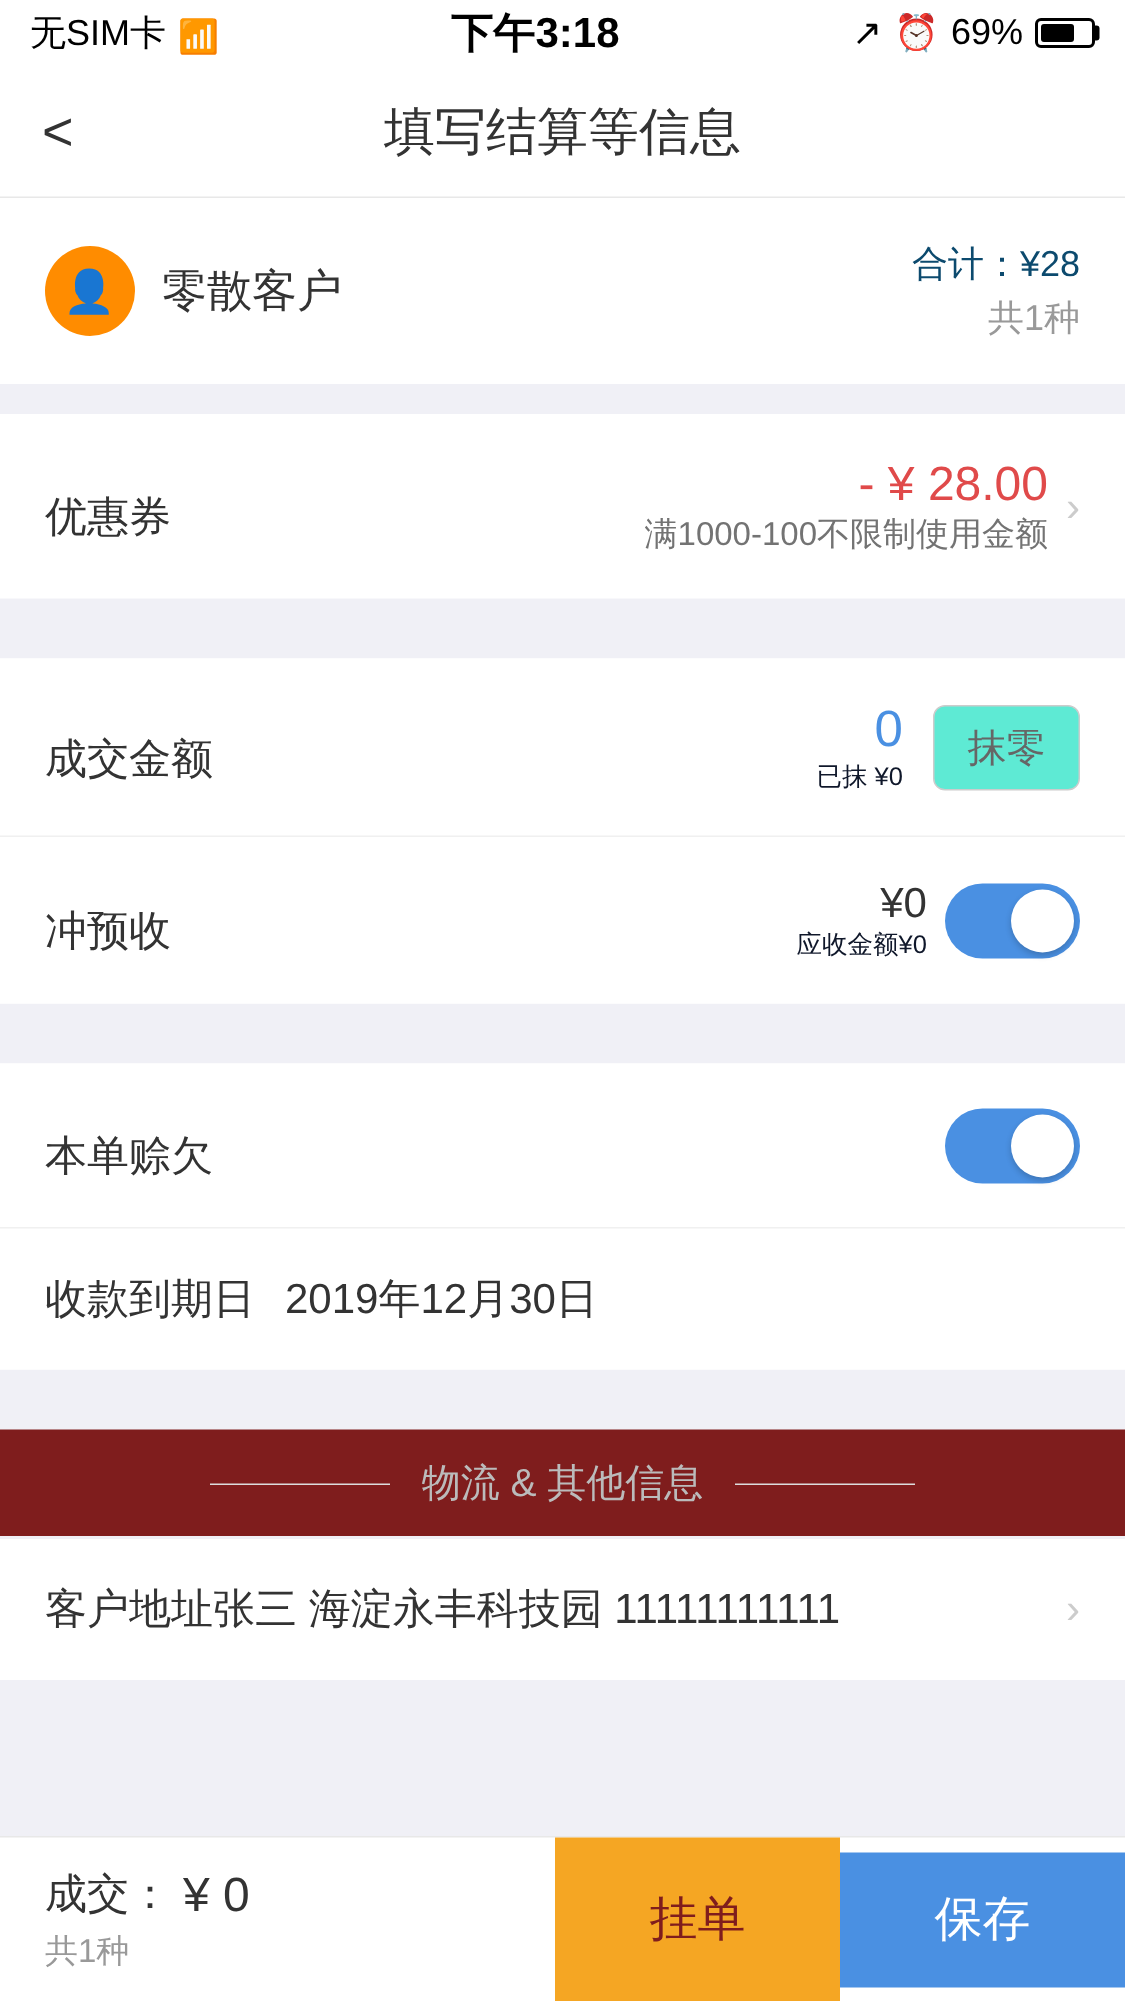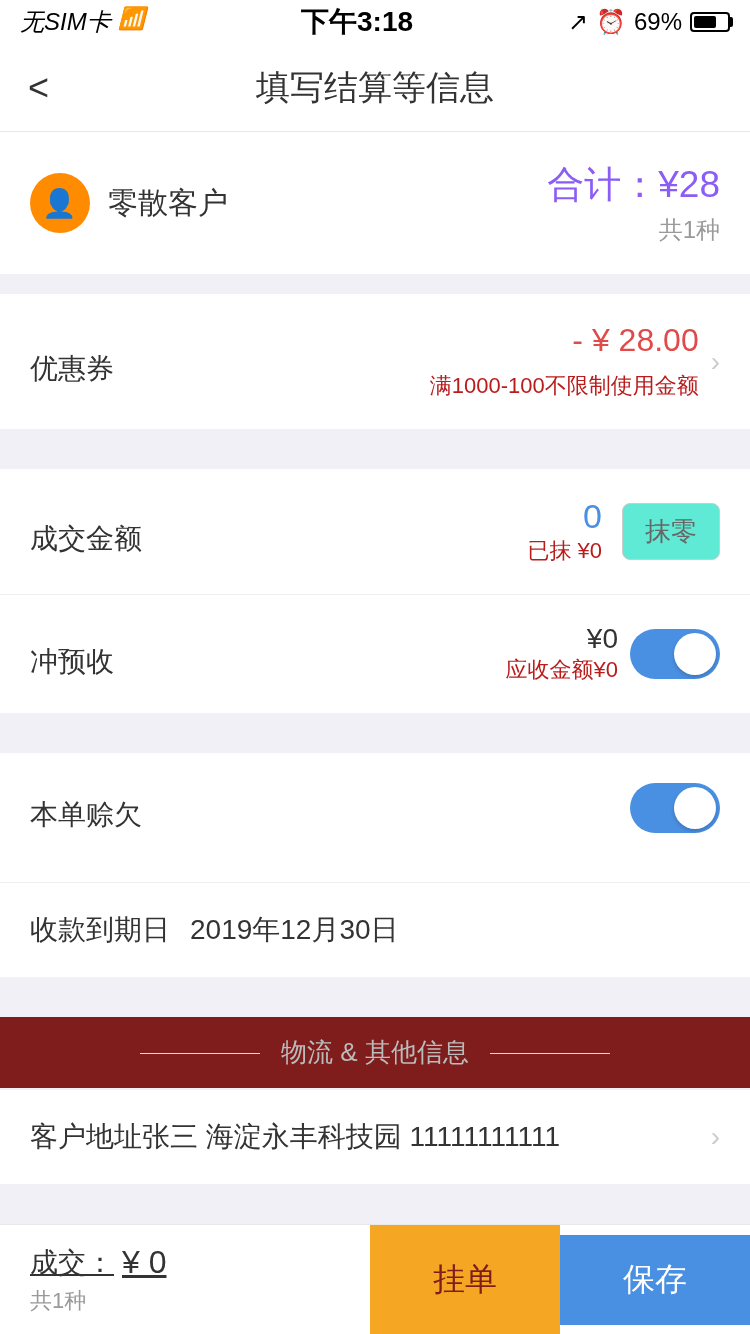--- a/index.html
+++ b/index.html
@@ -19,21 +19,21 @@
       width: 750px;
       height: 44px;
       background: #fff;
       display: flex;
       align-items: center;
       justify-content: space-between;
       padding: 0 20px;
       font-size: 24px;
       color: #000;
     }
-    .status-left { display: flex; align-items: flex-start; gap: 8px; font-style: italic; }
+    .status-left { display: flex; align-items: flex-end; gap: 8px; }
     .status-right { display: flex; align-items: center; gap: 8px; }
     .wifi-icon { font-size: 22px; }
     .battery {
       width: 40px; height: 20px; border: 2px solid #000; border-radius: 4px;
       position: relative; display: inline-flex; align-items: center; padding: 2px;
     }
     .battery::after {
       content: ''; width: 3px; height: 10px; background: #000;
       position: absolute; right: -5px; top: 50%; transform: translateY(-50%);
       border-radius: 0 2px 2px 0;
@@ -84,43 +84,43 @@
     }
     .customer-left { display: flex; align-items: center; gap: 18px; }
     .customer-avatar {
       width: 60px; height: 60px; border-radius: 50%;
       background: #ff8c00;
       display: flex; align-items: center; justify-content: center;
       color: #fff; font-size: 28px;
     }
     .customer-name { font-size: 30px; color: #333; }
     .customer-right { text-align: right; }
-    .customer-total { font-size: 37px; color: #8b5cf6; }
+    .customer-total { font-size: 24px; color: #0c4a6e; }
     .customer-count { font-size: 24px; color: #999; margin-top: 4px; }
 
     
     .row-item {
       background: #fff;
       padding: 28px 30px;
       display: flex;
       align-items: center;
       justify-content: space-between;
       border-top: 1px solid #f0f0f0;
     }
     .row-label { font-size: 28px; color: #333; margin-top: 15px; }
     .row-right { display: flex; align-items: center; gap: 12px; text-align: right; }
     .row-value-main { font-size: 28px; color: #333; }
     .row-value-blue { font-size: 34px; color: #4a90e2; font-weight: 500; }
-    .row-sub-gray { font-size: 22px; color: #b91c1c; }
+    .row-sub-gray { font-size: 17px; color: #0f172a; }
     .chevron { color: #ccc; font-size: 28px; }
 
     
     .coupon-right { text-align: right; }
     .coupon-amount { font-size: 32px; color: #e04a4a; font-weight: 500; }
-    .coupon-desc { font-size: 22px; color: #b91c1c; margin-top: 12px; }
+    .coupon-desc { font-size: 22px; color: #737373; margin-top: 0; }
 
     
     .round-zero-btn {
       border: 1px solid #ccc;
       border-radius: 8px;
       padding: 10px 22px;
       font-size: 26px;
       color: #666;
       background: #5eead4;
       cursor: pointer;
@@ -169,21 +169,20 @@
     .section-label-row::before { left: 140px; }
     .section-label-row::after { right: 140px; }
 
     
     .due-date-row {
       background: #fff;
       padding: 28px 30px;
       display: flex;
       align-items: flex-start;
       border-top: 1px solid #f0f0f0;
-      margin-top: 20px;
     }
     .due-label { font-size: 28px; color: #333; }
     .due-value { font-size: 28px; color: #333; margin-left: 20px; }
 
     
     .address-row {
       background: #fff;
       padding: 28px 30px;
       display: flex;
       align-items: center;
@@ -338,21 +337,21 @@
       <span class="address-label">客户地址</span>
       <span class="address-value">张三 海淀永丰科技园 11111111111</span>
       <span class="chevron">›</span>
     </div>
   </div>
 
 </div>
 
 <div class="bottom-bar">
   <div class="bottom-summary">
-    <div style="display:flex;align-items:center;gap:8px;text-decoration:underline;">
+    <div style="display:flex;align-items:flex-end;gap:8px;">
       <span>成交：</span>
       <span class="bottom-summary-amount">¥ 0</span>
     </div>
     <div class="bottom-summary-bottom">共1种</div>
   </div>
   <div class="bottom-btn-hold">
     <span>挂单</span>
   </div>
   <div class="bottom-btn-save">
     <span>保存</span>

